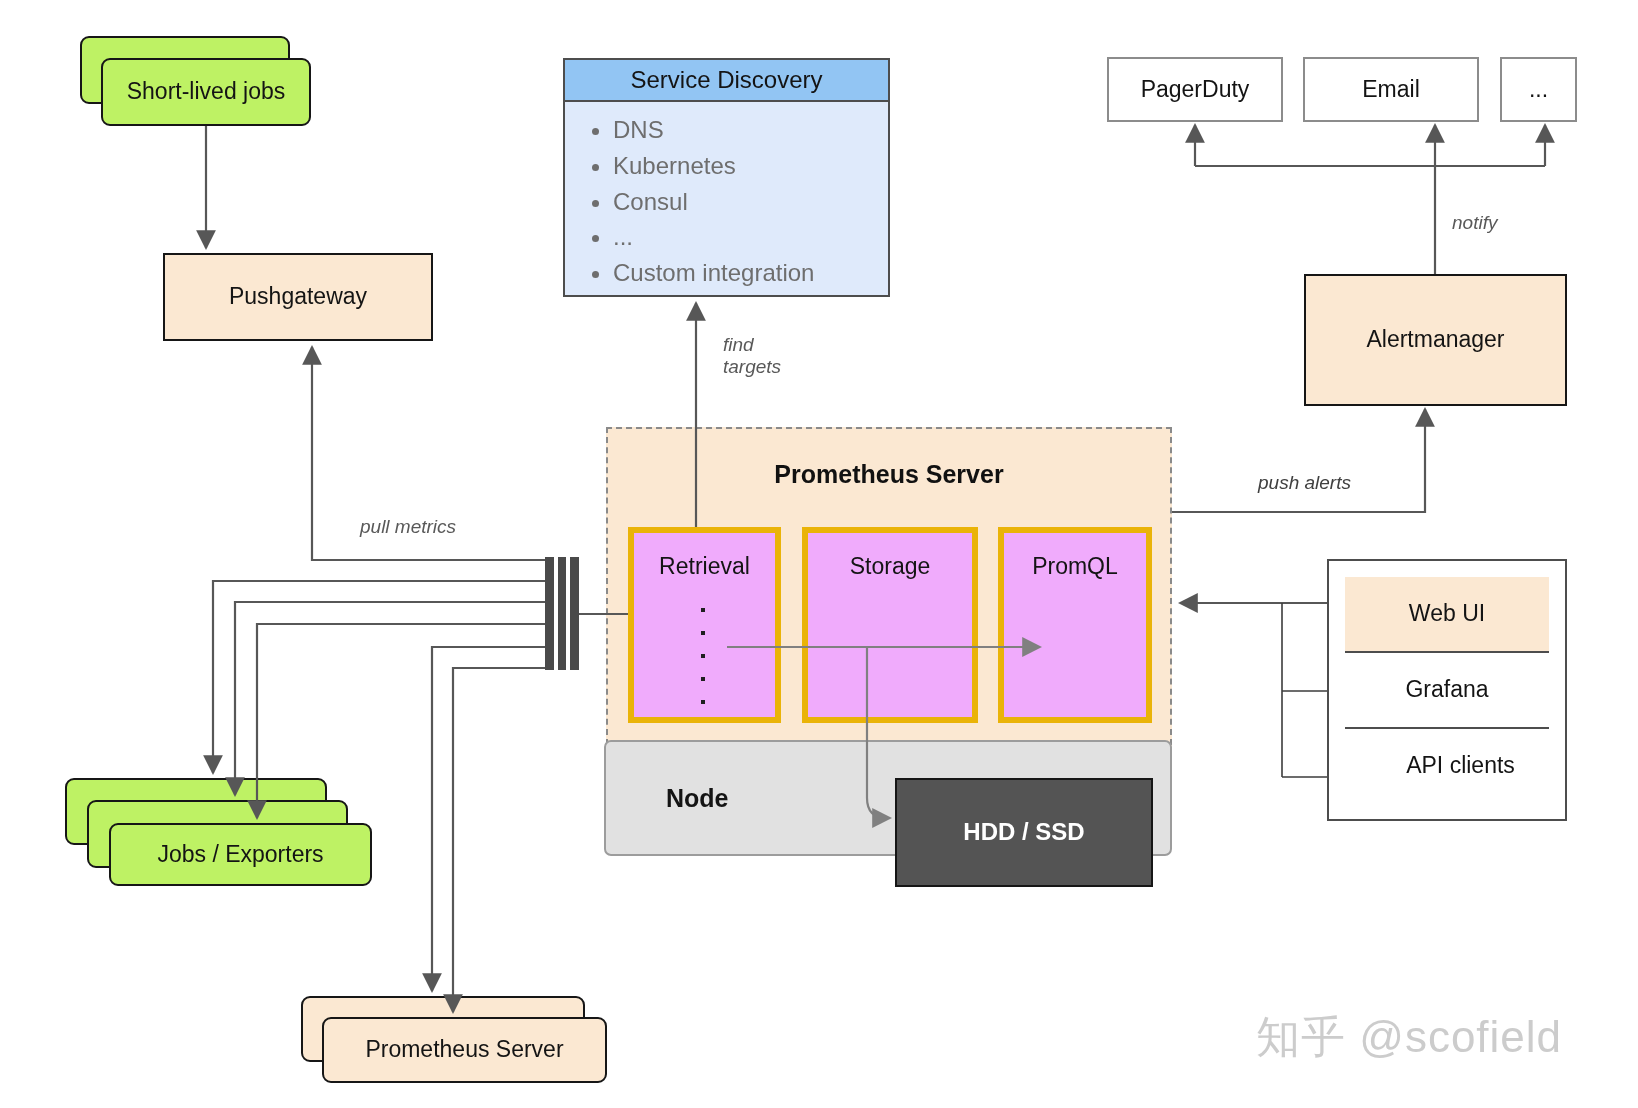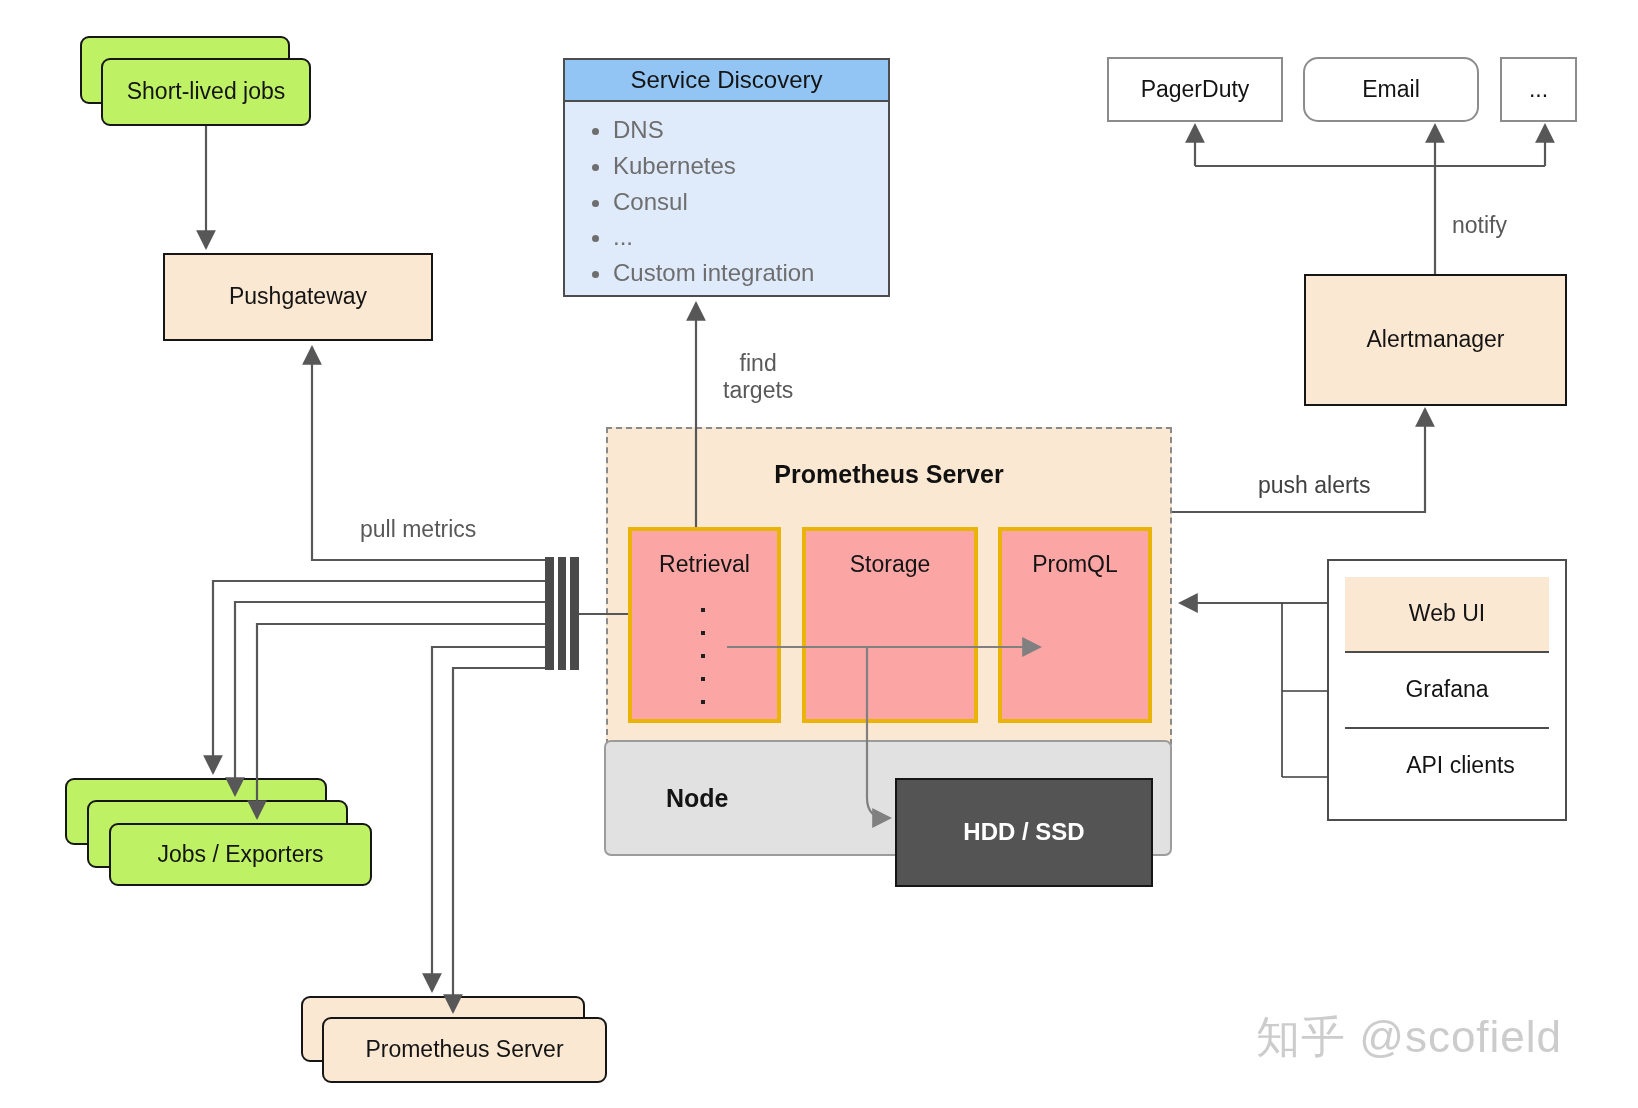--- a/index.html
+++ b/index.html
@@ -19,27 +19,27 @@
   .round.peach{background:var(--peach,#fbe8d2);}
   .sd{border:2px solid #4d4d4d;background:var(--blue-body,#dfeafb);flex-direction:column;
       align-items:stretch;justify-content:flex-start;padding:0;}
   .sd-header{height:62px;background:var(--blue-header,#92c5f3);border-bottom:2px solid #4d4d4d;
       display:flex;align-items:center;justify-content:center;font-size:24px;}
   .sd-body{flex:1;}
   .sd-body ul{margin:14px 0 0 0;padding:0 0 0 48px;color:#6e6e6e;font-size:24px;}
   .sd-body li{margin:0 0 7px 0;text-align:left;}
   .dashed-group{border:2px dashed #8a8a8a;background:var(--peach,#fbe8d2);}
   .group-title{position:absolute;left:0;right:0;top:30px;text-align:center;font-weight:bold;font-size:25px;color:#111;}
-  .inner{background:#fca5a5;border:4px solid #eab308;align-items:flex-start;padding-top:20px;}
+  .inner{background:#f0abfc;border:6px solid #eab308;align-items:flex-start;padding-top:20px;}
   .nodebox{background:var(--node-gray,#e1e1e1);border:2px solid #9c9c9c;}
   .hdd{background:var(--hdd-dark,#545454);border:2px solid #161616;color:#fff;font-weight:bold;font-size:24px;}
   .stack3{border:2px solid #4d4d4d;padding:16px;flex-direction:column;align-items:stretch;}
   .stack3 .row{flex:1;display:flex;align-items:center;justify-content:center;border-bottom:2px solid #4d4d4d;}
   .stack3 .row:last-child{border-bottom:none;margin-left:27px;}
-  .lbl{position:absolute;font-size:23px;color:var(--label-gray,#595959);text-align:center;}
+  .lbl{position:absolute;font-size:19px;color:var(--label-gray,#595959);text-align:left;font-style:italic;}
   .lbl.darker{color:#404040;}
   #watermark{position:absolute;left:1256px;top:1008px;width:360px;font-size:44px;color:var(--watermark-gray,#ccc);
      letter-spacing:1px;}
   svg.wires{position:absolute;left:0;top:0;z-index:10;pointer-events:none;}
   .wire{stroke:var(--line-gray,#575757);stroke-width:2.2;fill:none;}
   .wire.soft{stroke:var(--soft-line,#808080);}
   .wire.thin{stroke:#3d3d3d;stroke-width:1.6;}
   .mk-dark{fill:var(--line-gray,#575757);}
   .mk-soft{fill:var(--soft-line,#808080);}
   .bundle-bar{fill:#4a4a4a;}
@@ -70,21 +70,21 @@
         <li>Consul</li>
         <li>...</li>
         <li>Custom integration</li>
       </ul>
     </div>
   </div>
 
   <div class="b plain" style="left:1107px;top:57px;width:176px;height:65px;">
     <span>PagerDuty</span>
   </div>
-  <div class="b plain" style="left:1303px;top:57px;width:176px;height:65px;border-radius:15px;">
+  <div class="b plain" style="left:1303px;top:57px;width:176px;height:65px;">
     <span>Email</span>
   </div>
   <div class="b plain" style="left:1500px;top:57px;width:77px;height:65px;">
     <span>...</span>
   </div>
 
   <div class="b peach dark-border" style="left:1304px;top:274px;width:263px;height:132px;">
     <span>Alertmanager</span>
   </div>
 
@@ -125,21 +125,21 @@
   <div class="b round" style="left:109px;top:823px;width:263px;height:63px;">
     <span>Jobs / Exporters</span>
   </div>
 
   <div class="b round peach" style="left:301px;top:996px;width:284px;height:66px;"></div>
   <div class="b round peach" style="left:322px;top:1017px;width:285px;height:66px;">
     <span>Prometheus Server</span>
   </div>
 
   <div class="lbl" style="left:360px;top:516px;">pull metrics</div>
-  <div class="lbl" style="left:723px;top:334px;margin-top:16px;">
+  <div class="lbl" style="left:723px;top:334px;">
     <div>find</div>
     <div>targets</div>
   </div>
   <div class="lbl darker" style="left:1258px;top:472px;">push alerts</div>
   <div class="lbl" style="left:1452px;top:212px;">notify</div>
 
   <div id="watermark">知乎 @scofield</div>
 
   <svg class="wires" width="1638" height="1108" viewBox="0 0 1638 1108">
     <defs>

